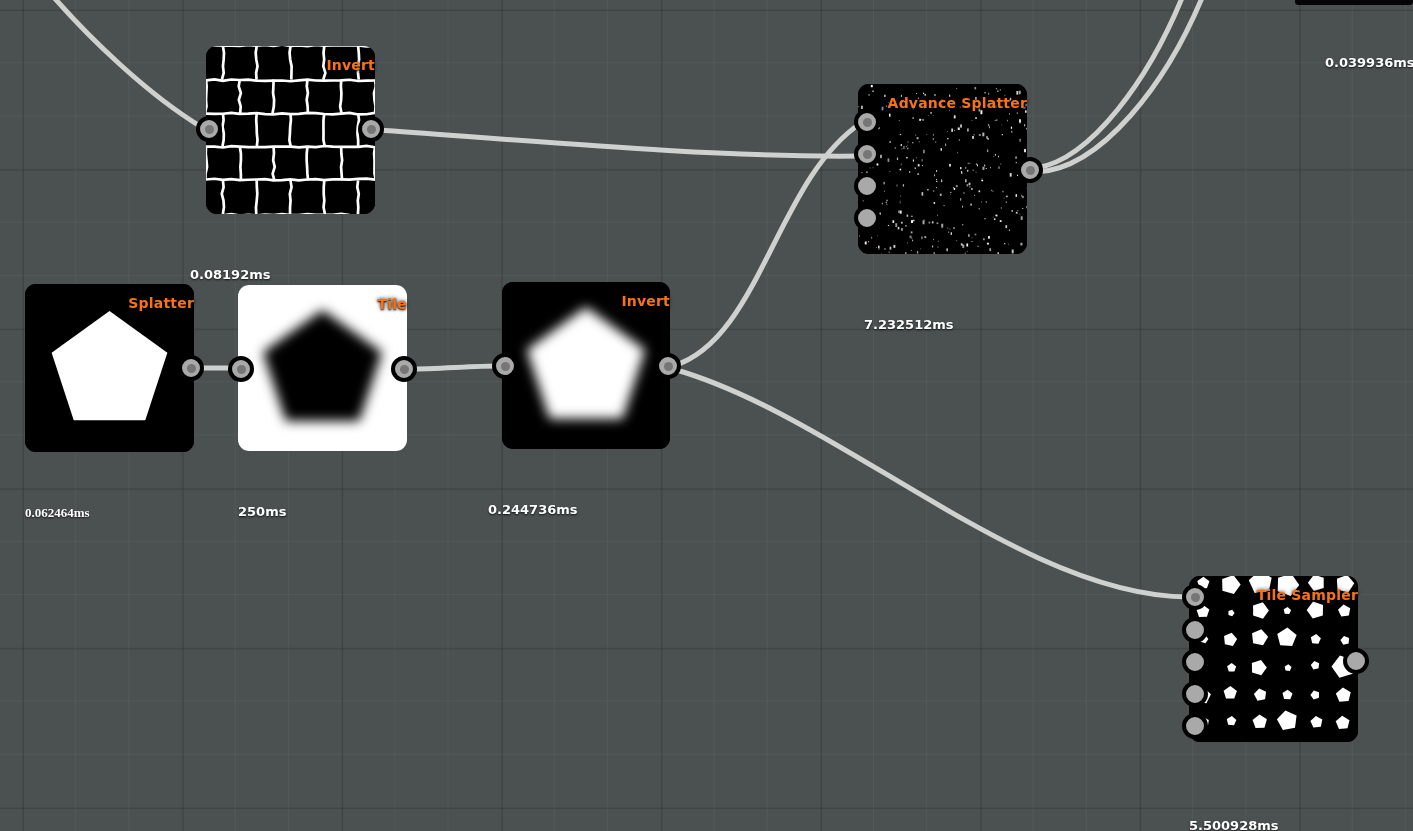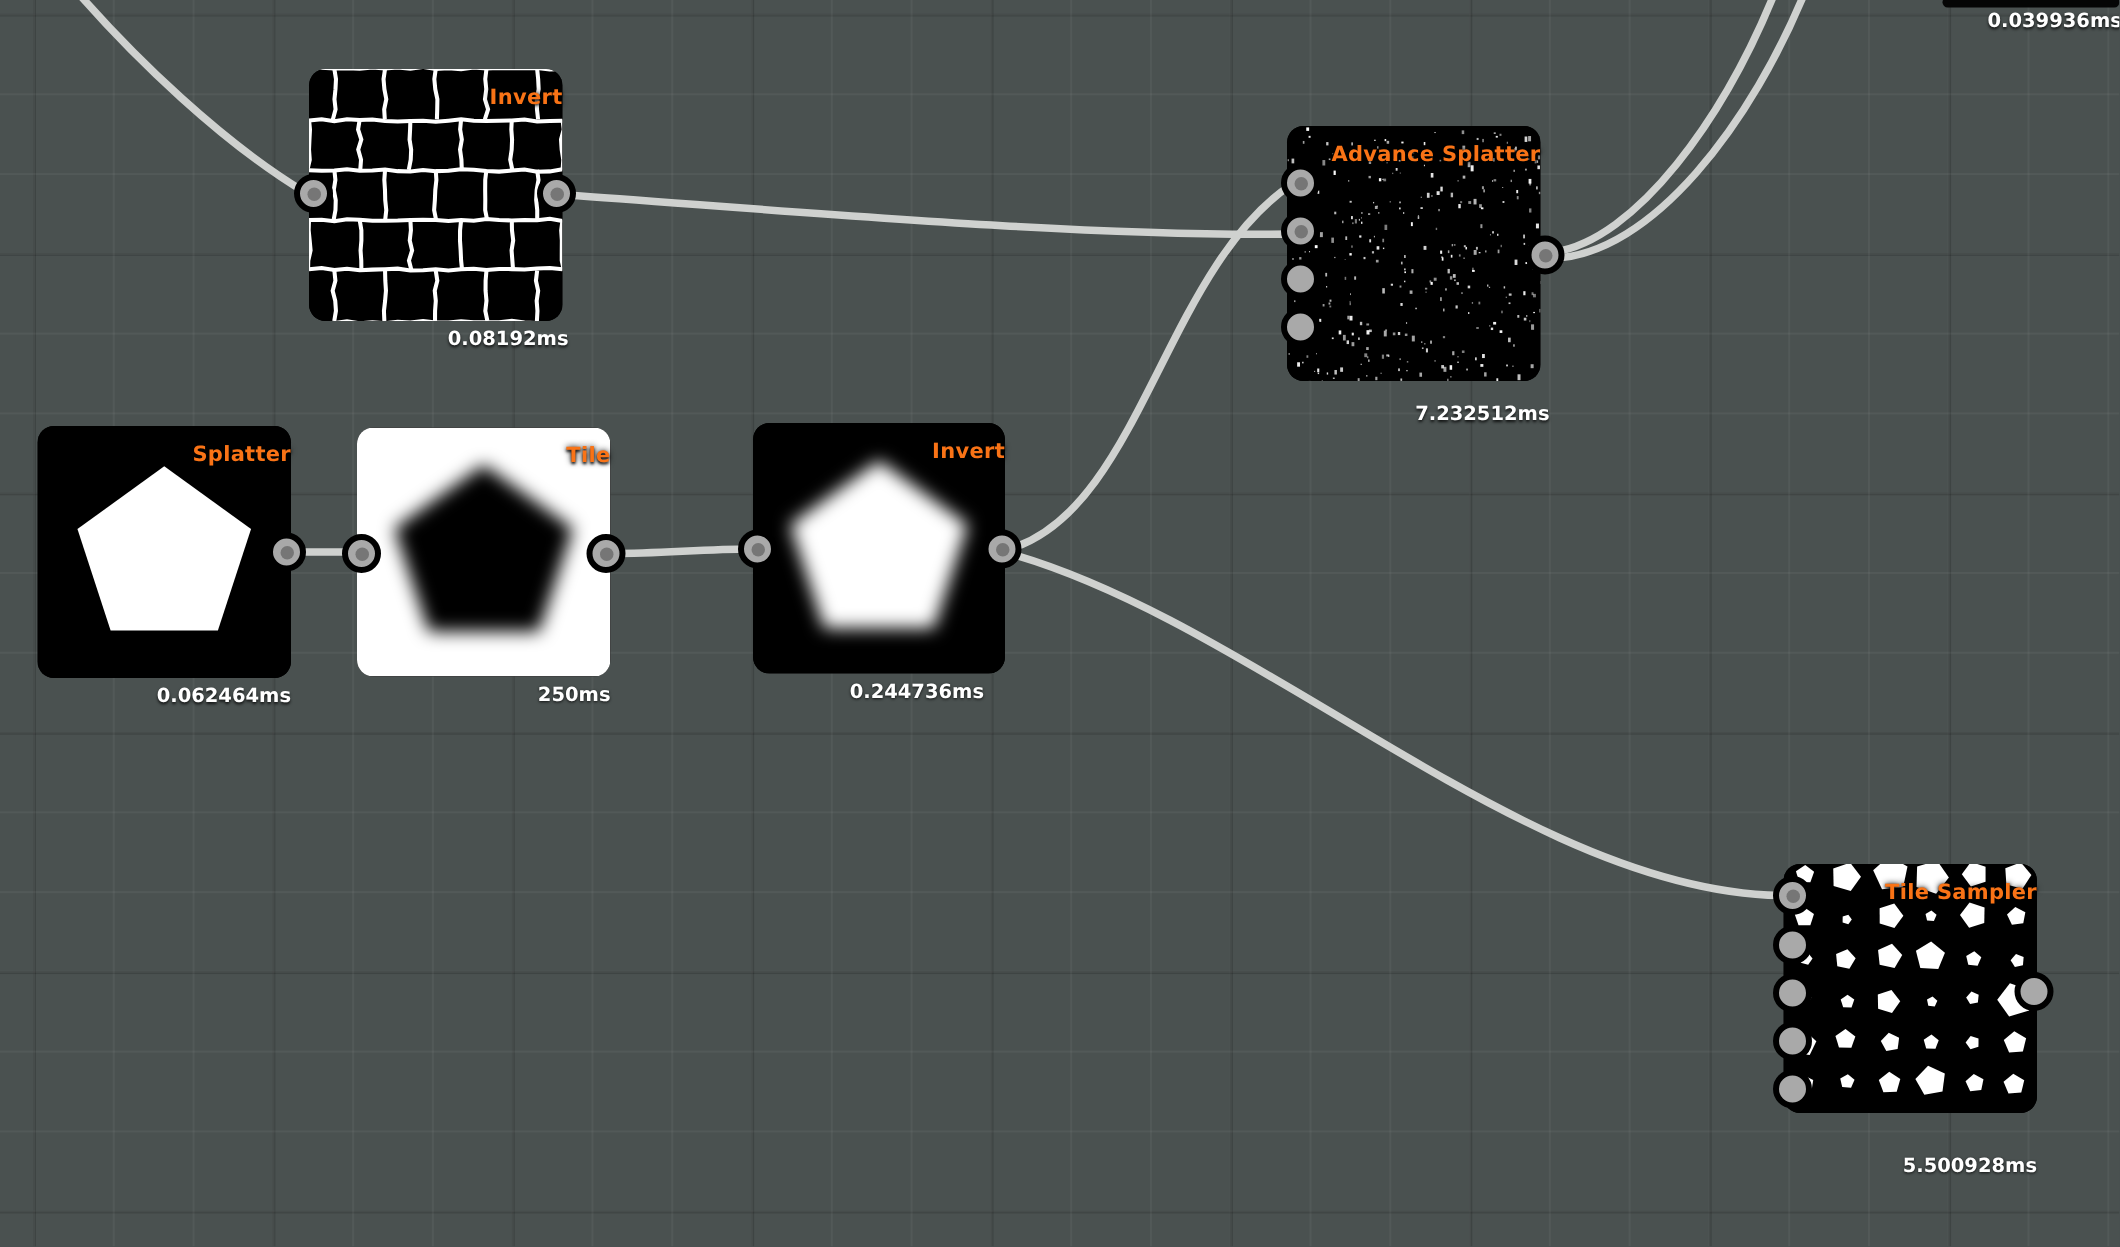--- a/index.html
+++ b/index.html
@@ -73,28 +73,29 @@
     font-size: 14px;
     font-weight: bold;
     letter-spacing: 0.2px;
     text-shadow: 0 1px 2px rgba(0,0,0,0.95), 0 0 4px rgba(0,0,0,0.9);
     z-index: 4;
     pointer-events: none;
     font-family: "DejaVu Sans", "Liberation Sans", sans-serif;
   }
   .node-time {
     position: absolute;
-    text-align: right;
+    text-align: left;
     color: #ffffff;
     font-size: 13px;
     font-weight: bold;
     white-space: nowrap;
     text-shadow: 0 1px 2px rgba(0,0,0,0.8);
     z-index: 3;
     font-family: "DejaVu Sans", "Liberation Sans", sans-serif;
+    margin-top: 48px;
   }
 
   
   .port {
     position: absolute;
     width: 26px;
     height: 26px;
     border-radius: 50%;
     background: #a9a9a9;
     border: 4px solid #000000;
@@ -168,21 +169,21 @@
               <path d="M 10.00 80.00 L 10.42 84.00 L 9.33 88.00 L 10.35 92.00 L 10.63 96.00 L 9.96 100.00"></path>
               <path d="M 30.00 80.00 L 30.10 84.00 L 30.36 88.00 L 30.02 92.00 L 29.56 96.00 L 29.73 100.00"></path>
               <path d="M 50.00 80.00 L 50.62 84.00 L 49.60 88.00 L 50.02 92.00 L 49.73 96.00 L 49.72 100.00"></path>
               <path d="M 70.00 80.00 L 69.67 84.00 L 69.65 88.00 L 70.01 92.00 L 69.55 96.00 L 70.37 100.00"></path>
               <path d="M 90.00 80.00 L 89.52 84.00 L 90.40 88.00 L 89.81 92.00 L 90.12 96.00 L 89.90 100.00"></path>
             </g>
           </svg>
         </div>
         <div class="node-title">Invert</div>
       </div>
-      <div class="node-time" style="left: 210px; top: 219px; width: 169px;">0.08192ms</div>
+      <div class="node-time" style="left: 190px; top: 219px; width: 169px;">0.08192ms</div>
       <div class="port connected" style="left: 196px; top: 116px;"></div>
       <div class="port connected" style="left: 358px; top: 116px;"></div>
       <div class="node" style="left: 858px; top: 84px; width: 169px; height: 170px;">
         <div class="node-thumb">
           <svg viewBox="0 0 100 100" preserveAspectRatio="none">
             <defs></defs>
             <rect x="0" y="0" width="100" height="100" fill="#000"></rect>
             <g fill="#ffffff">
               <rect x="86.30" y="66.91" width="0.37" height="0.56" opacity="0.62"></rect>
               <rect x="76.27" y="93.36" width="1.19" height="1.08" opacity="0.92"></rect>
@@ -538,21 +539,21 @@
       <div class="node" style="left: 25px; top: 284px; width: 169px; height: 168px;">
         <div class="node-thumb">
           <svg viewBox="0 0 100 100" preserveAspectRatio="none">
             <defs></defs>
             <rect x="0" y="0" width="100" height="100" fill="#000"></rect>
             <polygon points="50.00,16.00 84.24,40.88 71.16,81.12 28.84,81.12 15.76,40.88" fill="#ffffff"></polygon>
           </svg>
         </div>
         <div class="node-title">Splatter</div>
       </div>
-      <div class="node-time" style="left: 25px; top: 457px; width: 169px;">0.062464ms</div>
+      <div class="node-time" style="left: 25px; top: 457px; width: 169px; font-family: Liberation Serif, serif;">0.062464ms</div>
       <div class="port connected" style="left: 178px; top: 355px;"></div>
       <div class="node" style="left: 238px; top: 285px; width: 169px; height: 166px;">
         <div class="node-thumb">
           <svg viewBox="0 0 100 100" preserveAspectRatio="none">
             <defs>
               <filter id="blur-bevel" x="-30%" y="-30%" width="160%" height="160%">
                 <feGaussianBlur stdDeviation="3.4"></feGaussianBlur>
               </filter>
             </defs>
             <rect x="0" y="0" width="100" height="100" fill="#ffffff"></rect>

